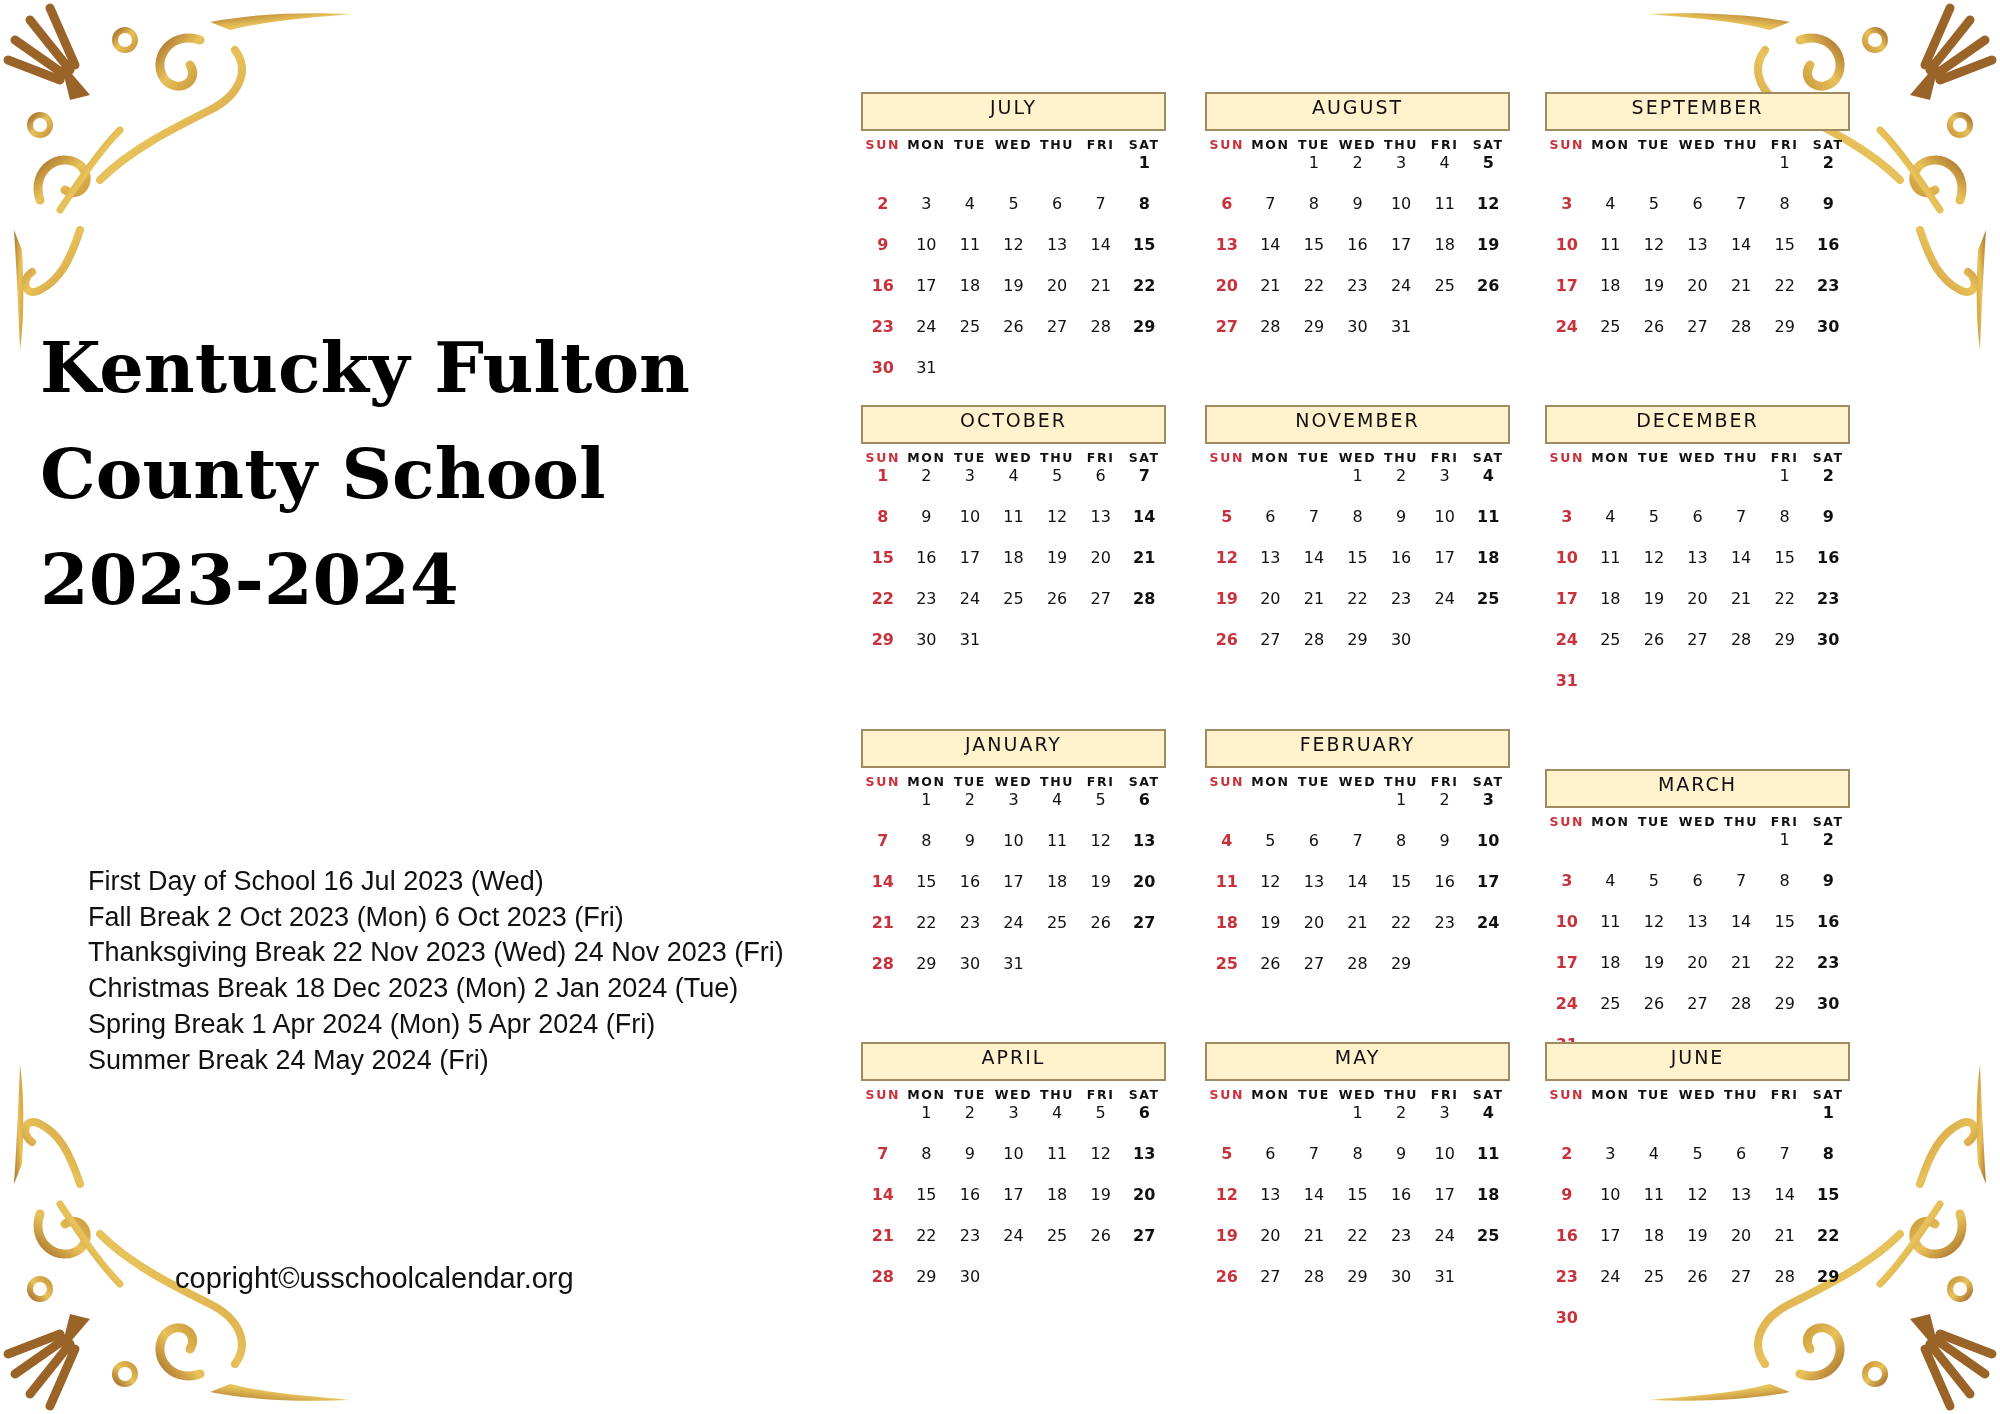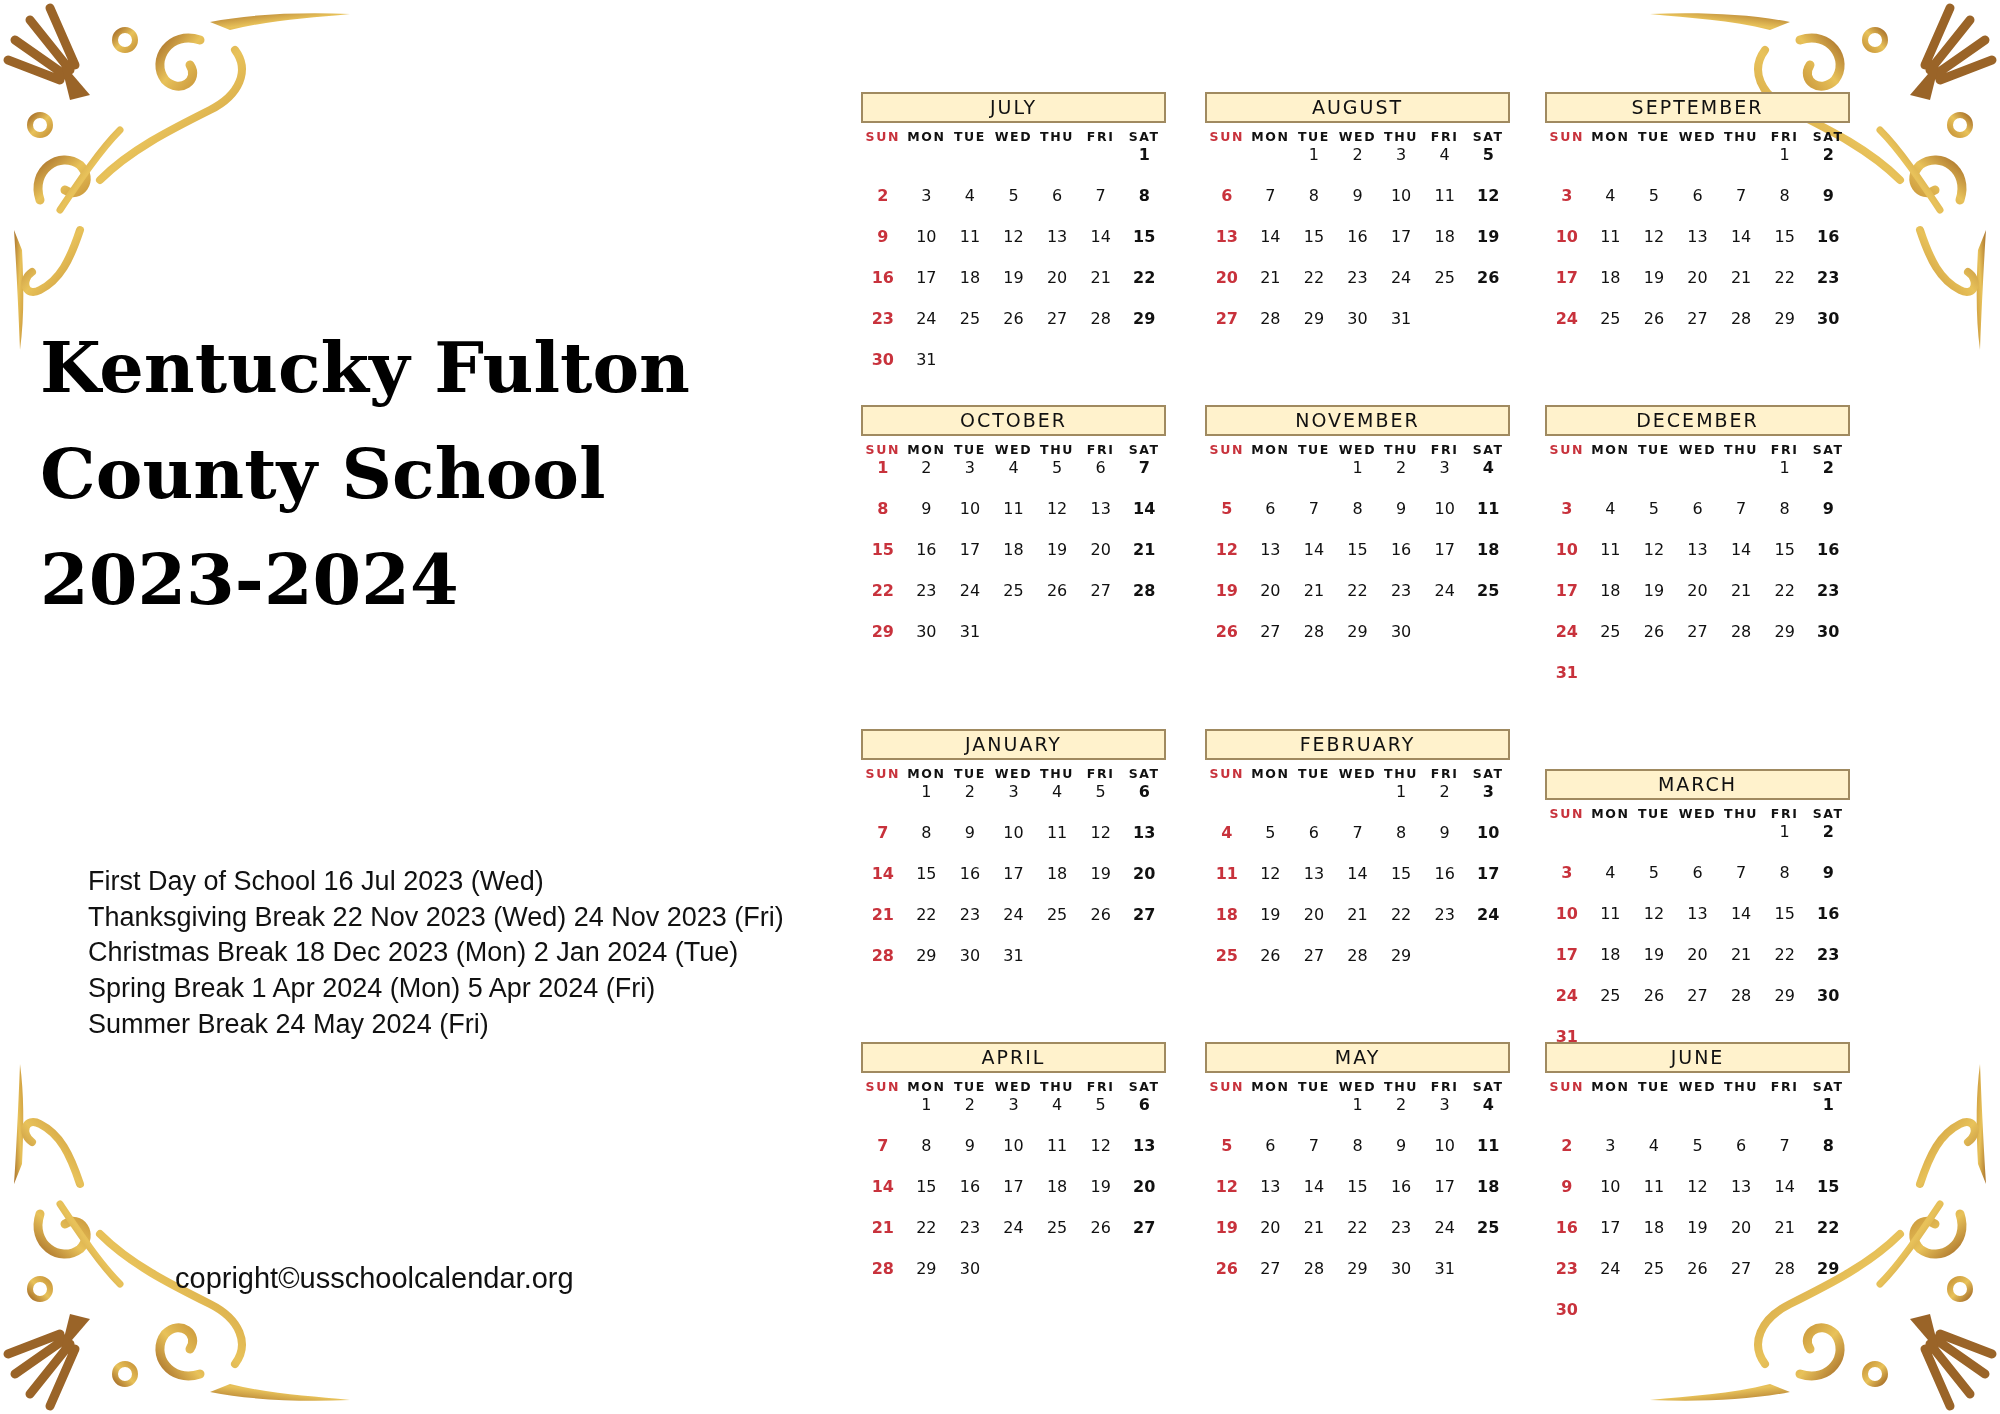--- a/index.html
+++ b/index.html
@@ -20,21 +20,21 @@
   }
   .title div { white-space: nowrap; }
 
   .events { position: absolute; left: 88px; top: 864px; width: 740px; }
   .event { font-family: "Liberation Sans", sans-serif; font-size: 27px; line-height: 35.7px; color: #111; white-space: nowrap; }
 
   .copyright { position: absolute; left: 175px; top: 1262px; font-family: "Liberation Sans", sans-serif; font-size: 29px; color: #111; white-space: nowrap; }
 
   .month { position: absolute; width: 305px; }
   .month-head {
-    height: 31px; background: #FFF2CC; border: 2px solid #A08A60;
+    height: 39px; background: #FFF2CC; border: 2px solid #A08A60;
     text-align: center; font-family: "DejaVu Sans", sans-serif; font-size: 19px;
     letter-spacing: 2px; line-height: 27px; color: #111;
   }
   .dow { display: grid; grid-template-columns: repeat(7, 1fr); margin-top: 6px; }
   .dow span { text-align: center; font-size: 12.5px; font-weight: bold; letter-spacing: 1.6px; color: #111; }
   .dow span.sun { color: #C8323C; }
   .days { display: grid; grid-template-columns: repeat(7, 1fr); grid-auto-rows: 41px; margin-top: 0px; }
   .days span { text-align: center; font-size: 16px; color: #111; line-height: 22px; }
   .days span.sun { color: #C8323C; font-weight: bold; }
   .days span.sat { font-weight: bold; }
@@ -78,20 +78,21 @@
     </svg></div>
 
 <div class="title">
   <div>Kentucky Fulton</div>
   <div>County School</div>
   <div>2023-2024</div>
 </div>
 
 <div class="events">
   <div class="event">First Day of School 16 Jul 2023 (Wed)</div>
+  <div class="event">Fall Break 2 Oct 2023 (Mon) 6 Oct 2023 (Fri)</div>
   <div class="event">Thanksgiving Break 22 Nov 2023 (Wed) 24 Nov 2023 (Fri)</div>
   <div class="event">Christmas Break 18 Dec 2023 (Mon) 2 Jan 2024 (Tue)</div>
   <div class="event">Spring Break 1 Apr 2024 (Mon) 5 Apr 2024 (Fri)</div>
   <div class="event">Summer Break 24 May 2024 (Fri)</div>
 </div>
 
 <div class="copyright">copright©usschoolcalendar.org</div>
 
 <div id="months">
     <div class="month" style="left: 861px; top: 92px;">

